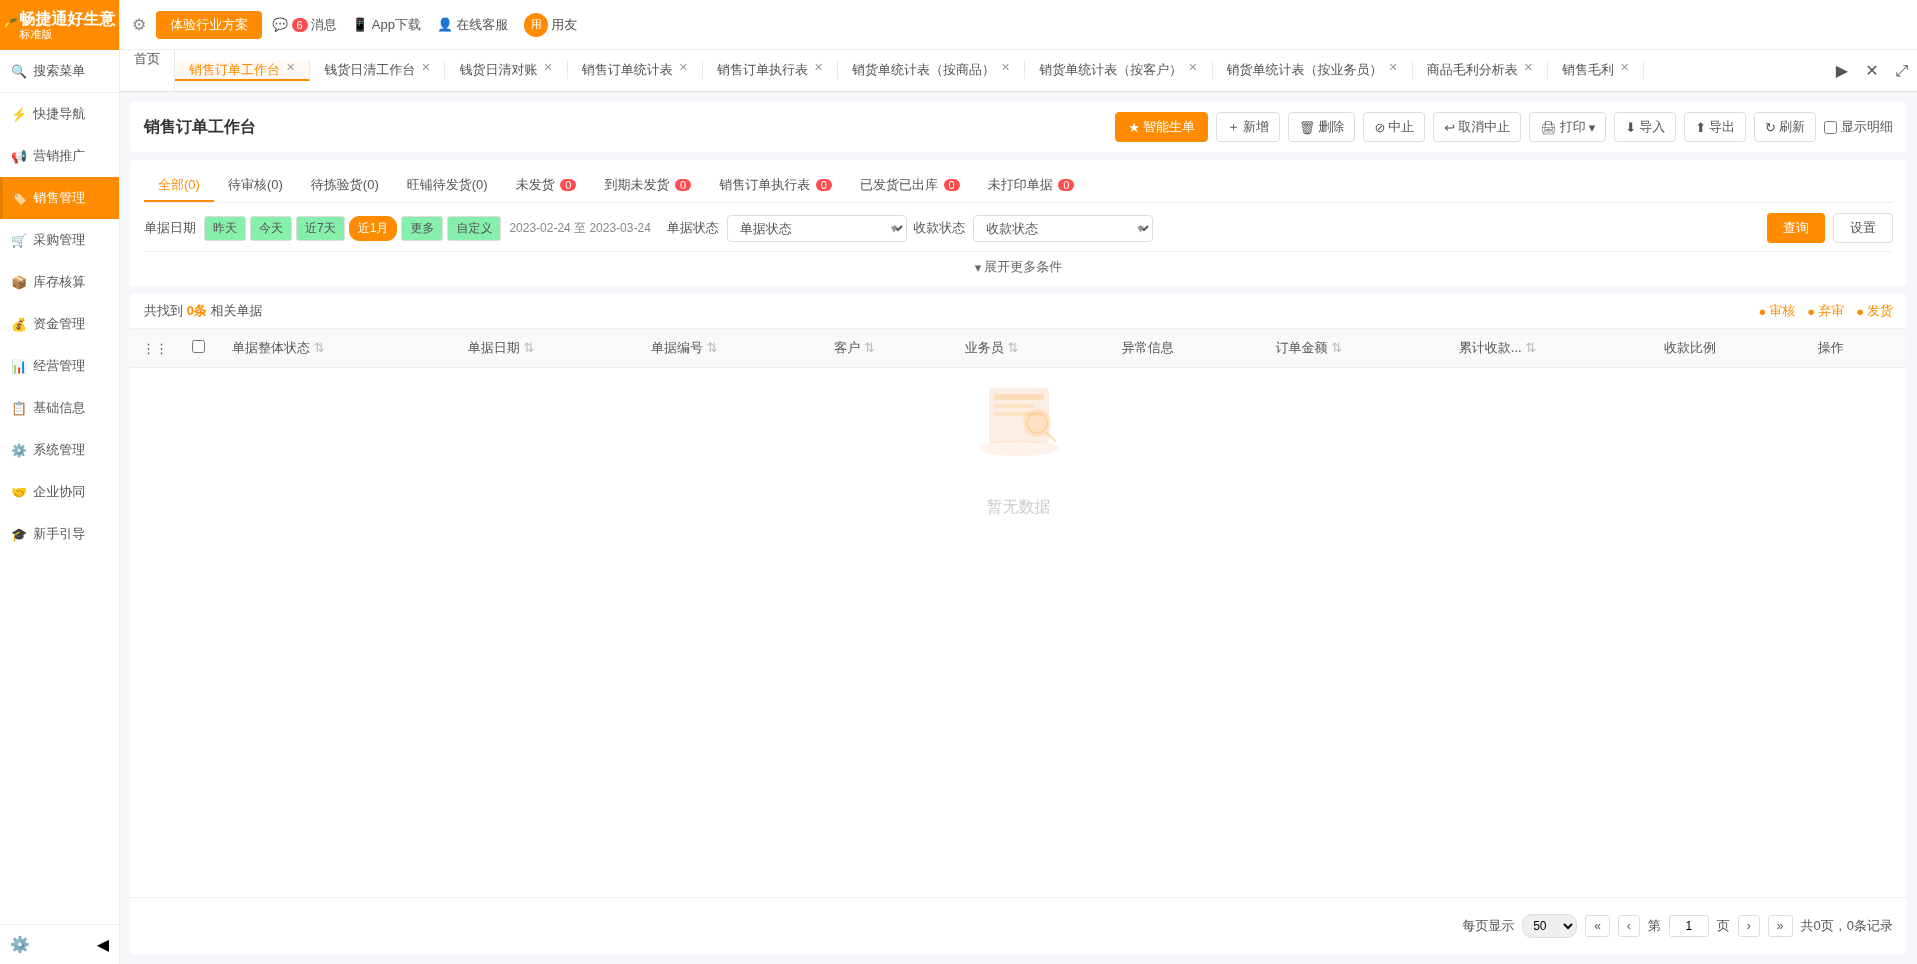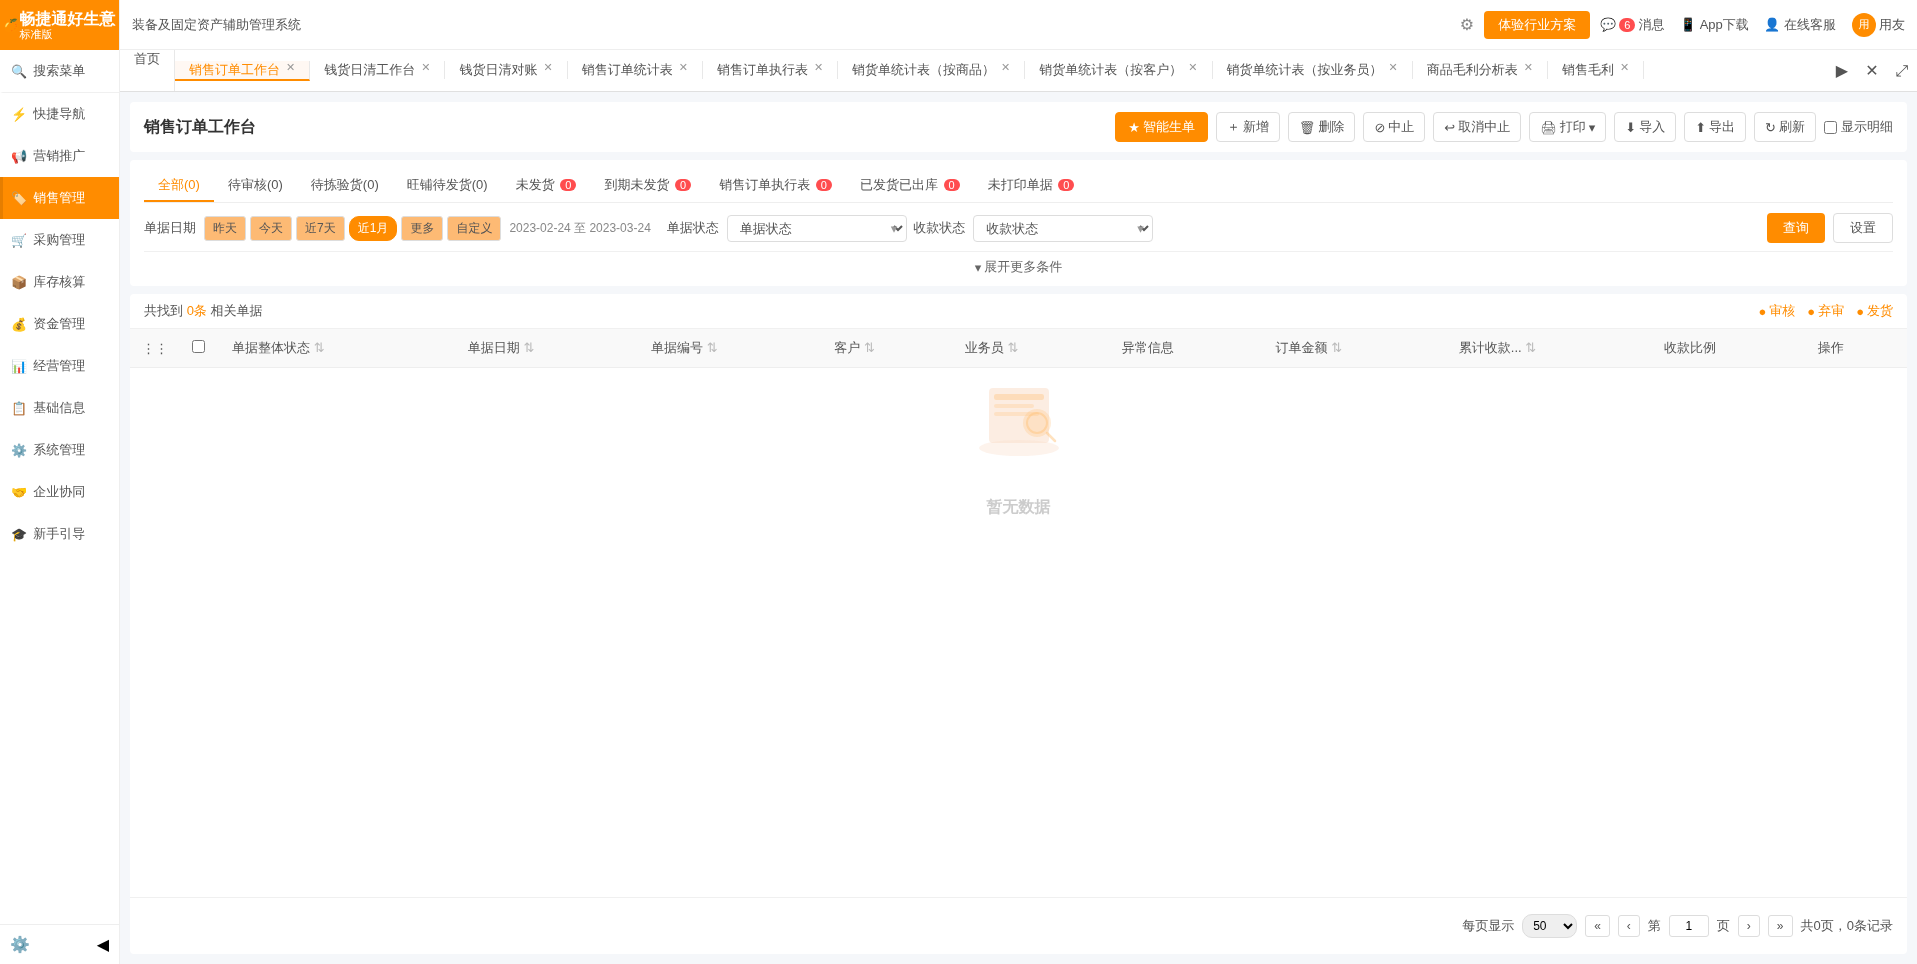--- a/index.html
+++ b/index.html
@@ -45,43 +45,43 @@
     
     .filter-area { background: #fff; border-radius: 4px; padding: 10px 14px; margin-bottom: 8px; }
     .filter-tabs { display: flex; gap: 0; border-bottom: 1px solid #eee; margin-bottom: 10px; }
     .filter-tab { padding: 6px 14px; font-size: 13px; color: #555; cursor: pointer; border-bottom: 2px solid transparent; }
     .filter-tab.active { color: #ff8c00; border-bottom-color: #ff8c00; }
     .filter-tab .count-badge { display: inline-block; background: #ff4d4f; color: #fff; border-radius: 10px; padding: 0 5px; font-size: 11px; margin-left: 2px; }
     .filter-row { display: flex; align-items: center; gap: 16px; flex-wrap: wrap; }
     .filter-group { display: flex; align-items: center; gap: 8px; font-size: 13px; color: #555; }
     .filter-label { white-space: nowrap; }
     .date-range-btns { display: flex; gap: 4px; }
-    .date-btn { padding: 3px 8px; border: 1px solid #ddd; border-radius: 3px; font-size: 12px; cursor: pointer; color: #555; background: #fdba74; }
+    .date-btn { padding: 3px 8px; border: 1px solid #ddd; border-radius: 3px; font-size: 12px; cursor: pointer; color: #555; background: #86efac; }
     .date-btn.active { background: #ff8c00; color: #fff; border-color: #ff8c00; border-radius: 10px; }
     .date-range-input { font-size: 12px; color: #888; }
     .filter-select { padding: 4px 8px; border: 1px solid #ddd; border-radius: 4px; font-size: 13px; min-width: 180px; background: #fff; color: #555; }
     .expand-btn { display: flex; align-items: center; gap: 3px; color: #666; font-size: 13px; cursor: pointer; }
 
     
     .table-area { background: #fff; border-radius: 4px; flex: 1; overflow: hidden; display: flex; flex-direction: column; }
     .table-toolbar { padding: 8px 14px; display: flex; align-items: center; justify-content: space-between; border-bottom: 1px solid #f0f0f0; }
     .table-info { font-size: 13px; color: #555; }
-    .table-info .count { color: #ff8c00; font-weight: normal; }
+    .table-info .count { color: #ff8c00; font-weight: bold; }
     .table-actions-right { display: flex; gap: 12px; font-size: 13px; color: #ff8c00; cursor: pointer; }
     .table-actions-right span { display: flex; align-items: center; gap: 3px; }
 
     
     .data-table { width: 100%; border-collapse: collapse; font-size: 13px; }
     .data-table th { background: #f9f9f9; padding: 10px 12px; text-align: left; color: #555; font-weight: 500; border-bottom: 1px solid #eee; white-space: nowrap; }
     .table-scroll { overflow: auto; flex: 1; }
     .checkbox-col { width: 40px; text-align: center; }
     .drag-col { width: 30px; text-align: center; }
 
     
-    .empty-state { flex: 1; display: flex; flex-direction: column; align-items: center; justify-content: center; color: #ccc; font-weight: bold; }
+    .empty-state { flex: 1; display: flex; flex-direction: column; align-items: center; justify-content: center; color: #ccc; }
 
     
     .pagination { padding: 16px 14px; display: flex; align-items: center; justify-content: flex-end; gap: 8px; border-top: 1px solid #f0f0f0; font-size: 13px; color: #555; }
     .page-size-select { padding: 3px 6px; border: 1px solid #ddd; border-radius: 10px; font-size: 12px; }
     .page-nav-btn { padding: 3px 8px; border: 1px solid #ddd; border-radius: 3px; cursor: pointer; background: #fff; color: #555; font-size: 12px; }
     .page-input { width: 40px; padding: 3px 4px; border: 1px solid #ddd; border-radius: 3px; text-align: center; font-size: 12px; }
 
     
     .tab-scroll { display: flex; flex: 1; overflow: hidden; }
   </style>
@@ -148,21 +148,20 @@
 
   <div class="sidebar-bottom">
     <span style="cursor:pointer;font-size:16px">⚙️</span>
     <span style="cursor:pointer;font-size:16px">◀</span>
   </div>
 </div>
 
 <div class="main">
 
   <div class="top-header">
-    <span style="font-size:13px;color:#555;flex:1">装备及固定资产辅助管理系统</span>
     <span style="cursor:pointer;font-size:16px;color:#888">⚙</span>
     <button class="header-btn">体验行业方案</button>
     <div class="header-actions">
       <div class="header-icon-btn">
         <span>💬</span>
         <span class="badge">6</span>
         <span>消息</span>
       </div>
       <div class="header-icon-btn">
         <span>📱</span>

